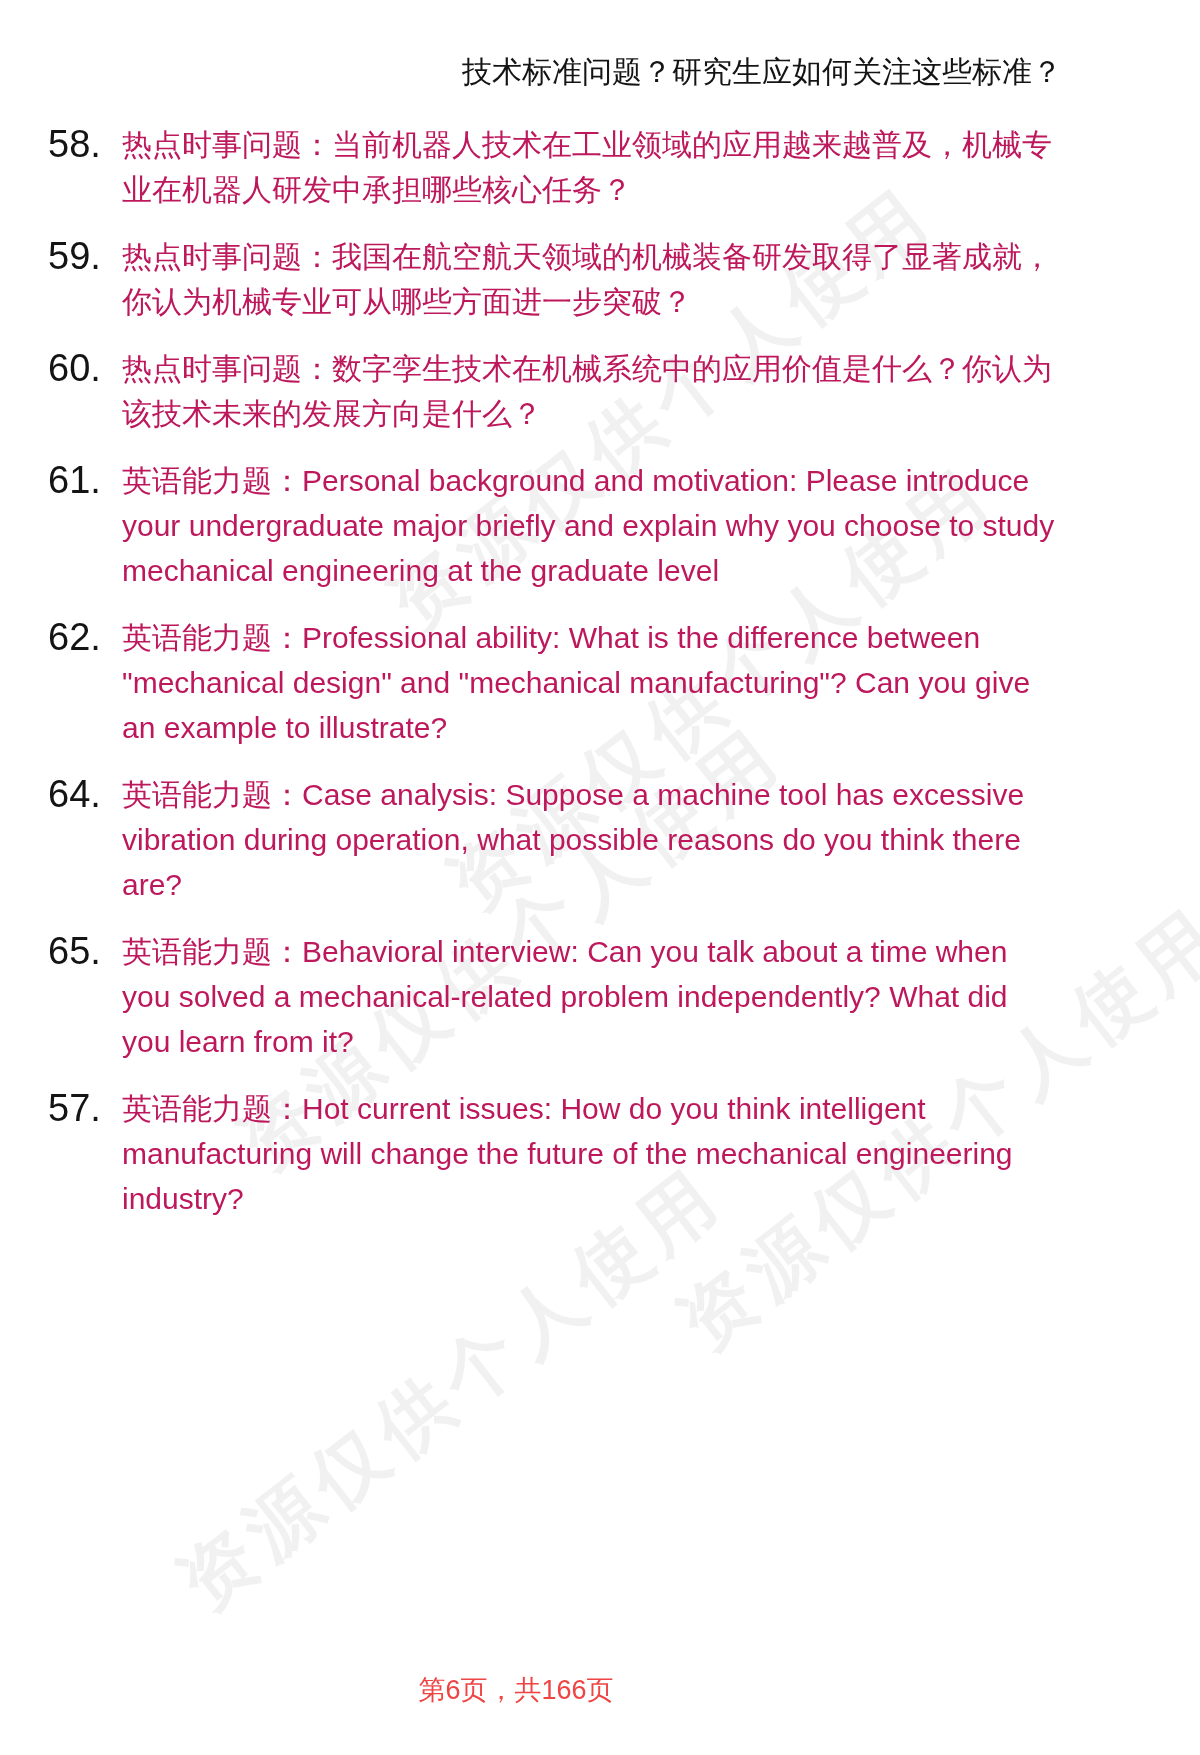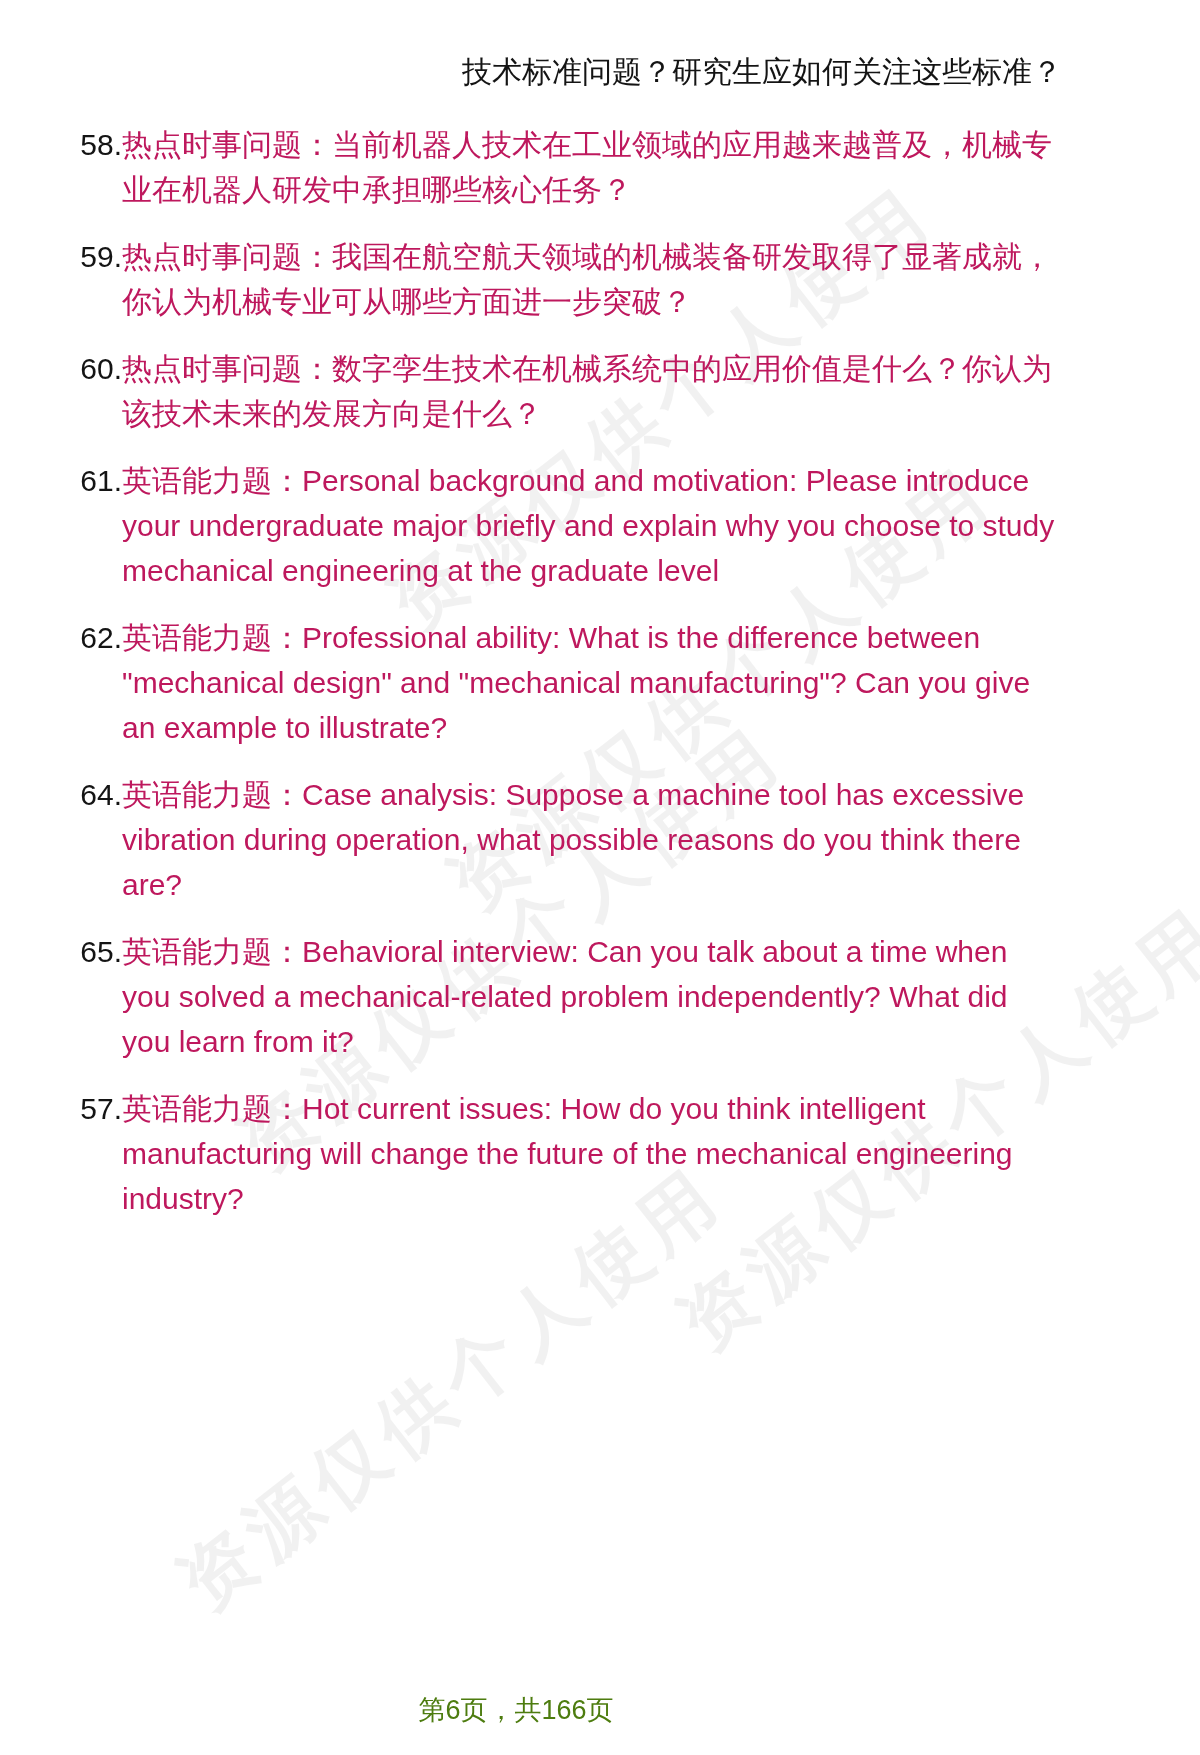--- a/index.html
+++ b/index.html
@@ -67,48 +67,48 @@
   }
 
   .qitem {
     display: flex;
     align-items: flex-start;
     margin-bottom: 22px;
   }
   .qnum {
     flex: 0 0 auto;
     width: 74px;
-    text-align: right;
+    text-align: left;
     padding-right: 0;
-    font-size: 30px;
+    font-size: 38px;
     line-height: 45px;
     color: #141414;
     font-variant-numeric: lining-nums;
   }
   .qbody {
     flex: 1 1 auto;
     font-size: 30px;
     line-height: 45px;
     color: #be185d;
     padding-left: 0;
   }
   .qbody .label {
     white-space: nowrap;
   }
 
   
   #footer {
     position: absolute;
     left: 0;
-    bottom: 28px;
+    bottom: 48px;
     width: 1032px;
     text-align: center;
     font-size: 27px;
     line-height: 34px;
-    color: #4d7c0f;
+    color: #ef4444;
     z-index: 2;
   }
 </style>
 </head>
 <body>
 
 <div id="page">
 
   <div id="watermark-layer">
     <div class="wm-text" style="left: 330px; top: 360px; font-size: 74px; transform: rotate(-38deg); color: rgb(0, 0, 0);">资源仅供个人使用</div>

